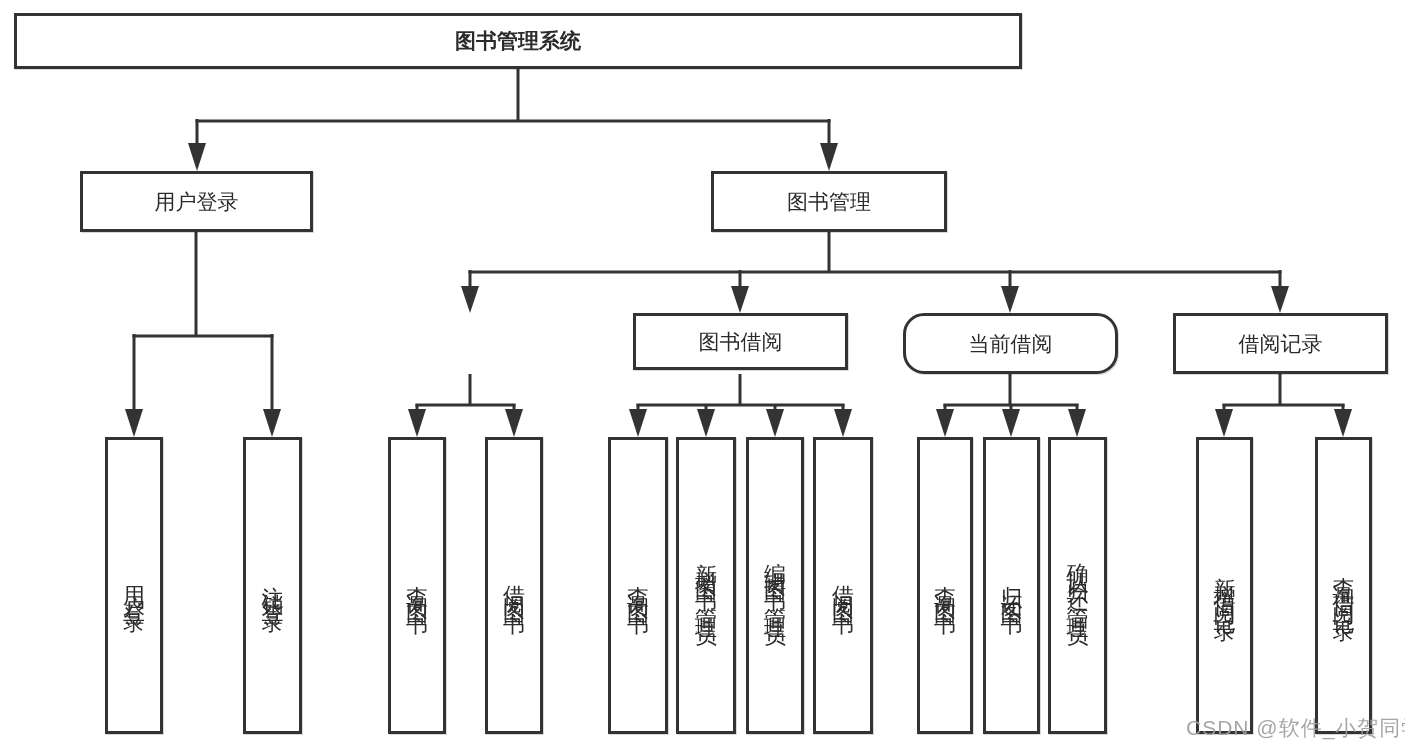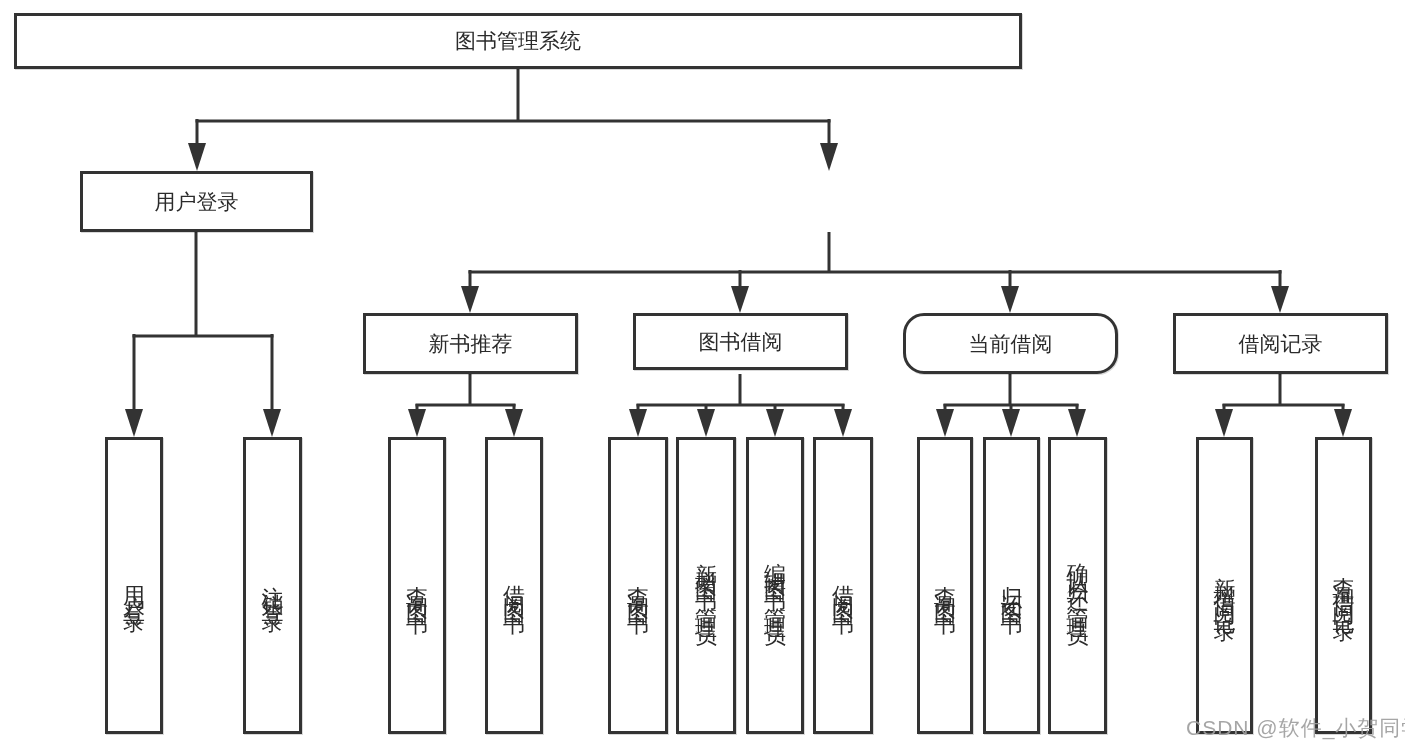--- a/index.html
+++ b/index.html
@@ -104,25 +104,25 @@
       <polygon points="766,409 784,409 775,437"></polygon>
       <polygon points="834,409 852,409 843,437"></polygon>
       <polygon points="936,409 954,409 945,437"></polygon>
       <polygon points="1002,409 1020,409 1011,437"></polygon>
       <polygon points="1068,409 1086,409 1077,437"></polygon>
       <polygon points="1215,409 1233,409 1224,437"></polygon>
       <polygon points="1334,409 1352,409 1343,437"></polygon>
     </g>
   </svg>
 
-  <div class="node" style="left:14px;top:13px;width:1008px;height:56px;">图书管理系统</div>
+  <div class="node" style="left:14px;top:13px;width:1008px;height:56px;font-weight:bold;">图书管理系统</div>
 
   <div class="node" style="left:80px;top:171px;width:233px;height:61px;">用户登录</div>
+  <div class="node" style="left:711px;top:171px;width:236px;height:61px;">图书管理</div>
 
-  <div class="node" style="left:363px;top:313px;width:215px;height:61px;">新书推荐</div>
   <div class="node" style="left:633px;top:313px;width:215px;height:57px;">图书借阅</div>
   <div class="node" style="left:903px;top:313px;width:215px;height:61px;border-radius:21px;">当前借阅</div>
   <div class="node" style="left:1173px;top:313px;width:215px;height:61px;">借阅记录</div>
 
   <div class="node leaf" style="left:105px;top:437px;width:58px;height:297px;">用户登录</div>
   <div class="node leaf" style="left:243px;top:437px;width:59px;height:297px;">注销登录</div>
 
   <div class="node leaf" style="left:388px;top:437px;width:58px;height:297px;">查询图书</div>
   <div class="node leaf" style="left:485px;top:437px;width:58px;height:297px;">借阅图书</div>
 

